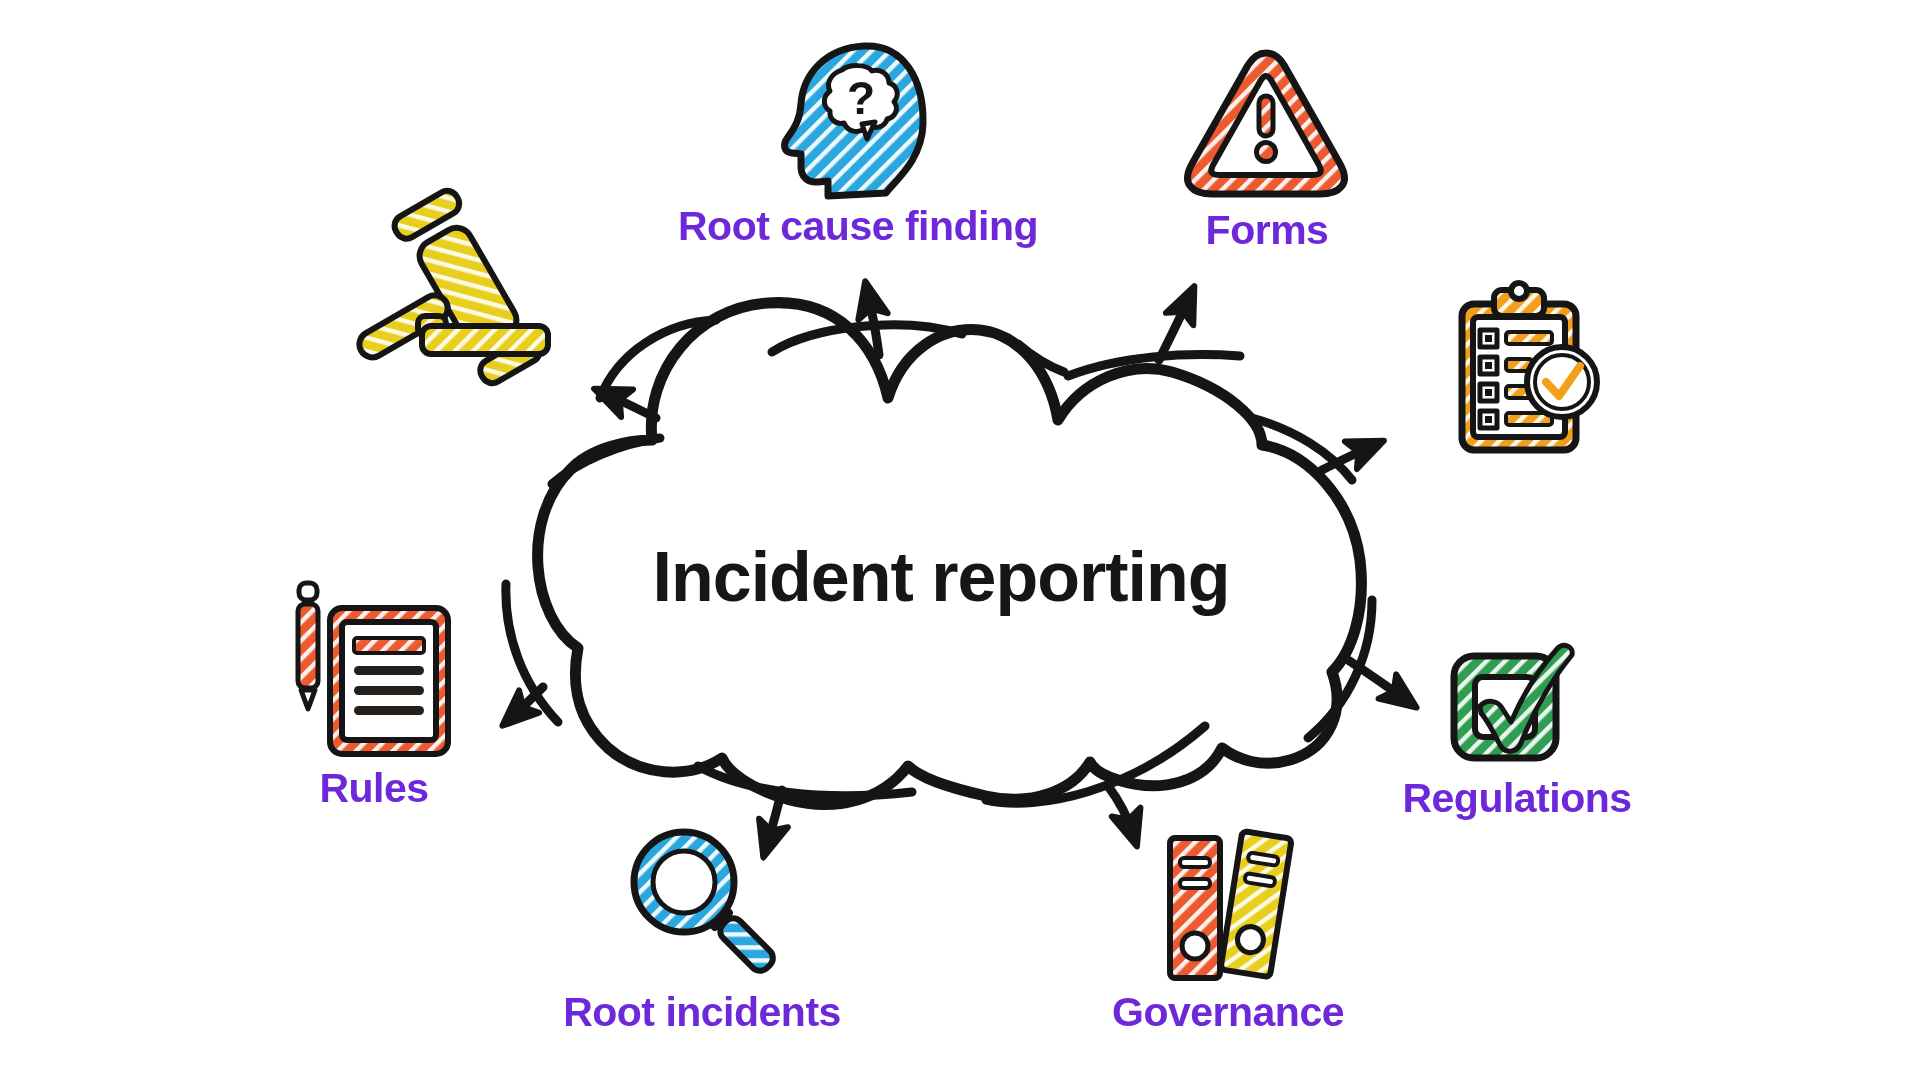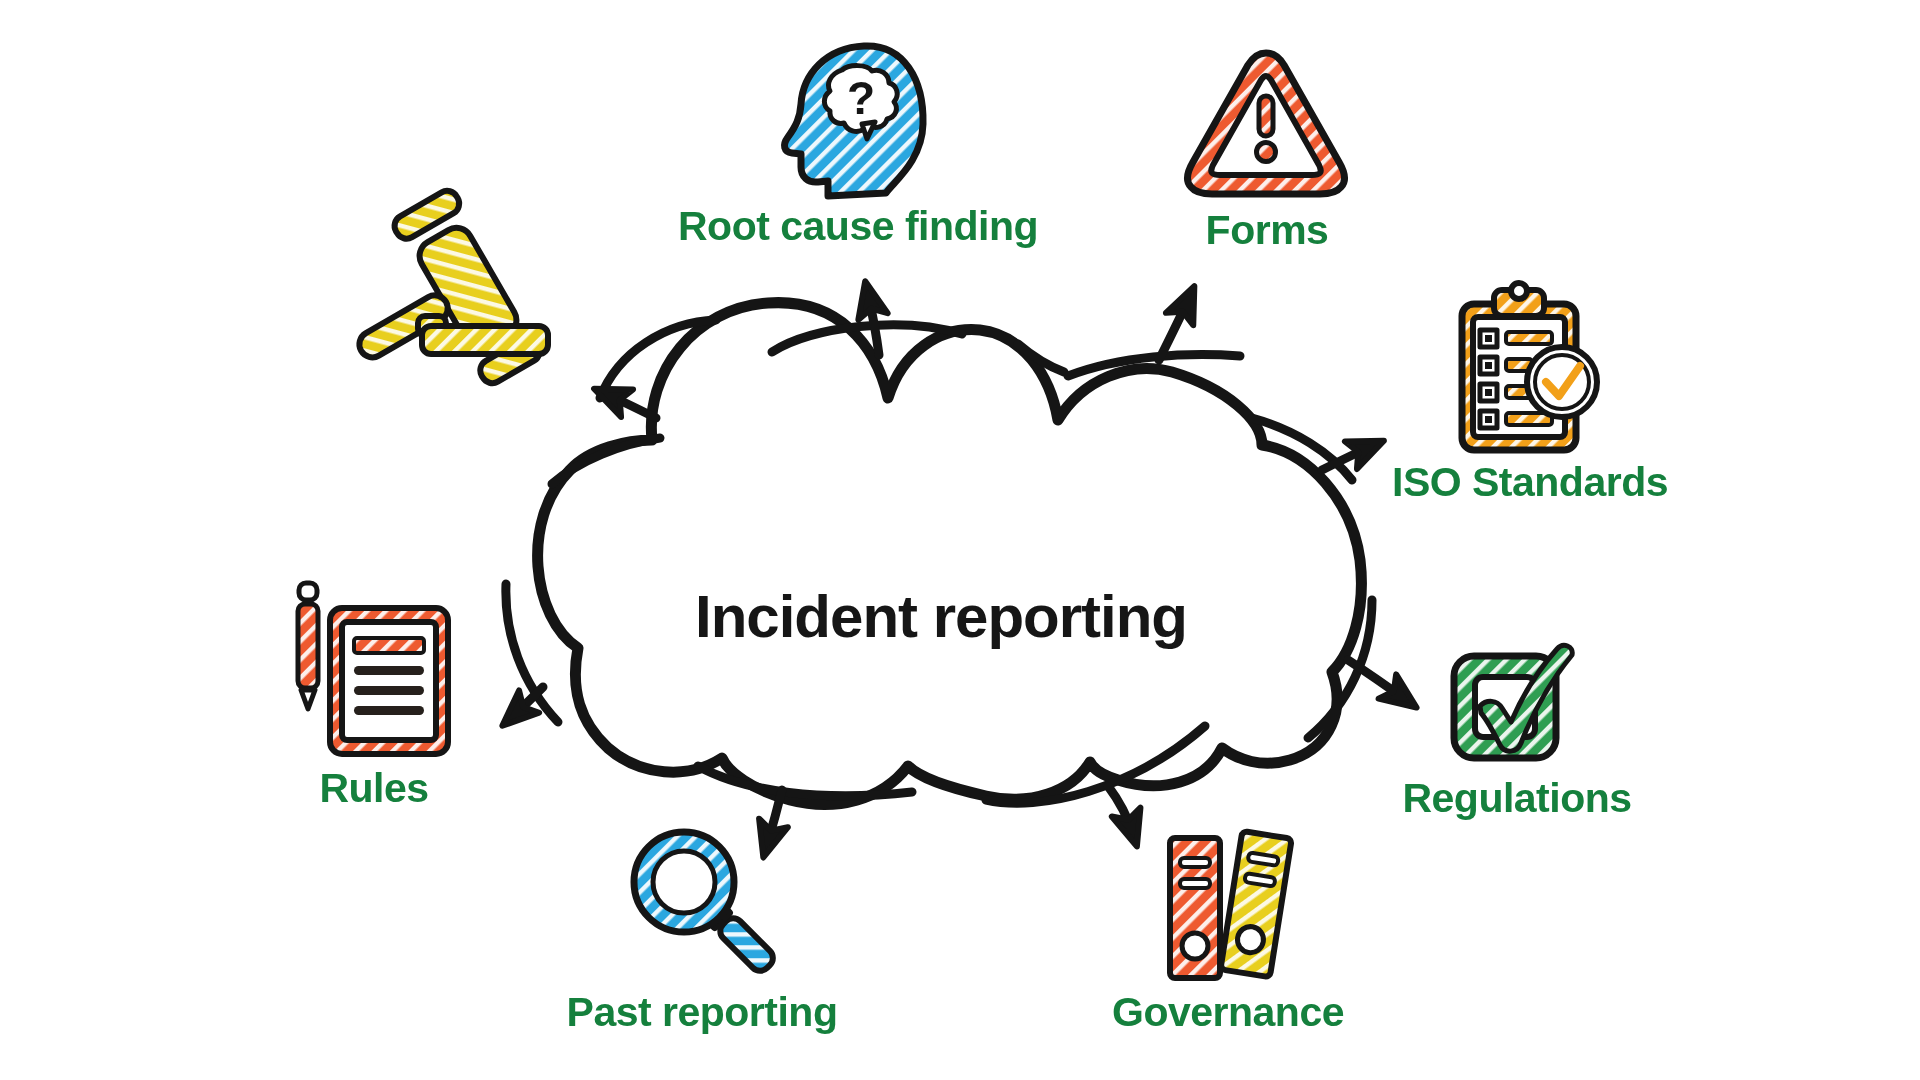--- a/index.html
+++ b/index.html
@@ -1,22 +1,22 @@
 <!DOCTYPE html>
 <html><head>
 <meta charset="utf-8">
 <style>
   html,body{margin:0;padding:0;background:#fff;}
   #stage{position:relative;width:1920px;height:1080px;background:#fff;overflow:hidden;
          font-family:"Liberation Sans",sans-serif;}
   #art{position:absolute;left:0;top:0;}
   .node-label{position:absolute;transform:translateX(-50%);white-space:nowrap;
-    font-weight:700;font-size:41px;letter-spacing:-0.5px;color:#15803d;line-height:1.1;}
+    font-weight:700;font-size:41px;letter-spacing:-0.5px;color:#6d28d9;line-height:1.1;}
   .center-title{position:absolute;transform:translateX(-50%);white-space:nowrap;
-    font-weight:700;font-size:60px;letter-spacing:-1px;color:#161616;line-height:1.05;margin-top:44px;}
+    font-weight:700;font-size:70px;letter-spacing:-1px;color:#161616;line-height:1.05;}
 </style>
 </head>
 <body>
 
 <div id="stage">
 
 <svg id="art" width="1920" height="1080" viewBox="0 0 1920 1080">
   <defs>
     <pattern id="hb" width="13" height="13" patternUnits="userSpaceOnUse" patternTransform="rotate(-45)">
       <rect width="13" height="13" fill="#2ba7e0"></rect>
@@ -182,18 +182,17 @@
     </g>
     <rect x="82" y="118" width="28" height="20" rx="7" fill="url(#hy)" stroke="#151515" stroke-width="6"></rect>
     <rect x="86" y="128" width="126" height="28" rx="9" fill="url(#hy)" stroke="#151515" stroke-width="6"></rect>
   </g>
 </svg>
 
   <div class="center-title" style="left:941px;top:541px">Incident reporting</div>
 
   <div class="node-label" style="left:858px;top:204px">Root cause finding</div>
   <div class="node-label" style="left:1267px;top:208px">Forms</div>
-  <div class="node-label" style="left:1530px;top:460px">ISO Standards</div>
   <div class="node-label" style="left:1517px;top:776px">Regulations</div>
   <div class="node-label" style="left:1228px;top:990px">Governance</div>
-  <div class="node-label" style="left:702px;top:990px">Past reporting</div>
+  <div class="node-label" style="left:702px;top:990px">Root incidents</div>
   <div class="node-label" style="left:374px;top:766px">Rules</div>
 </div>
 
 </body></html>

